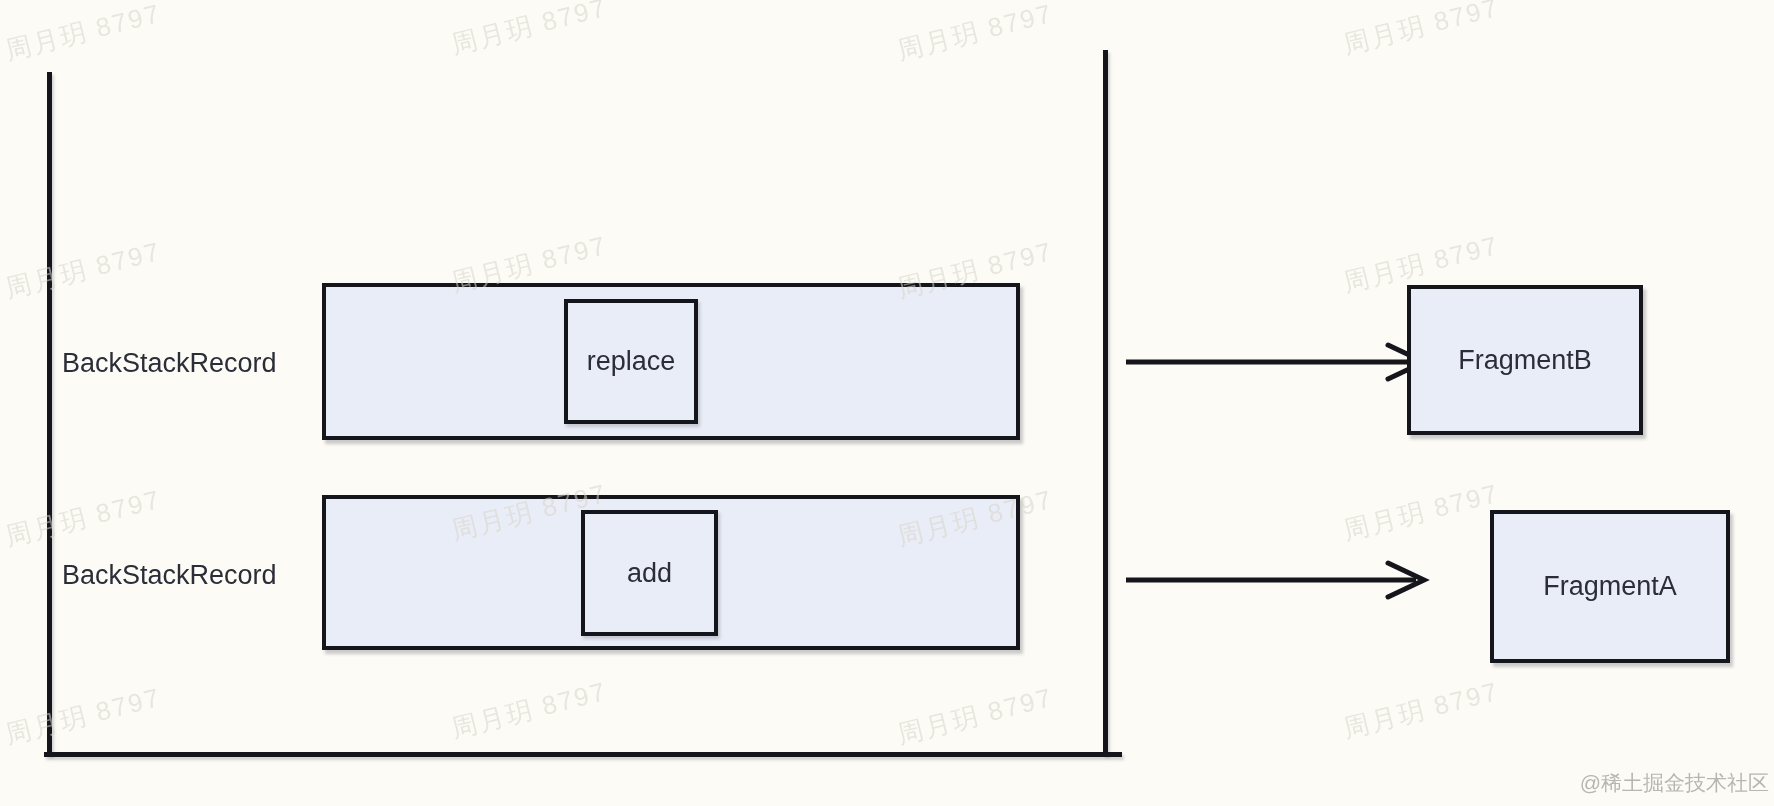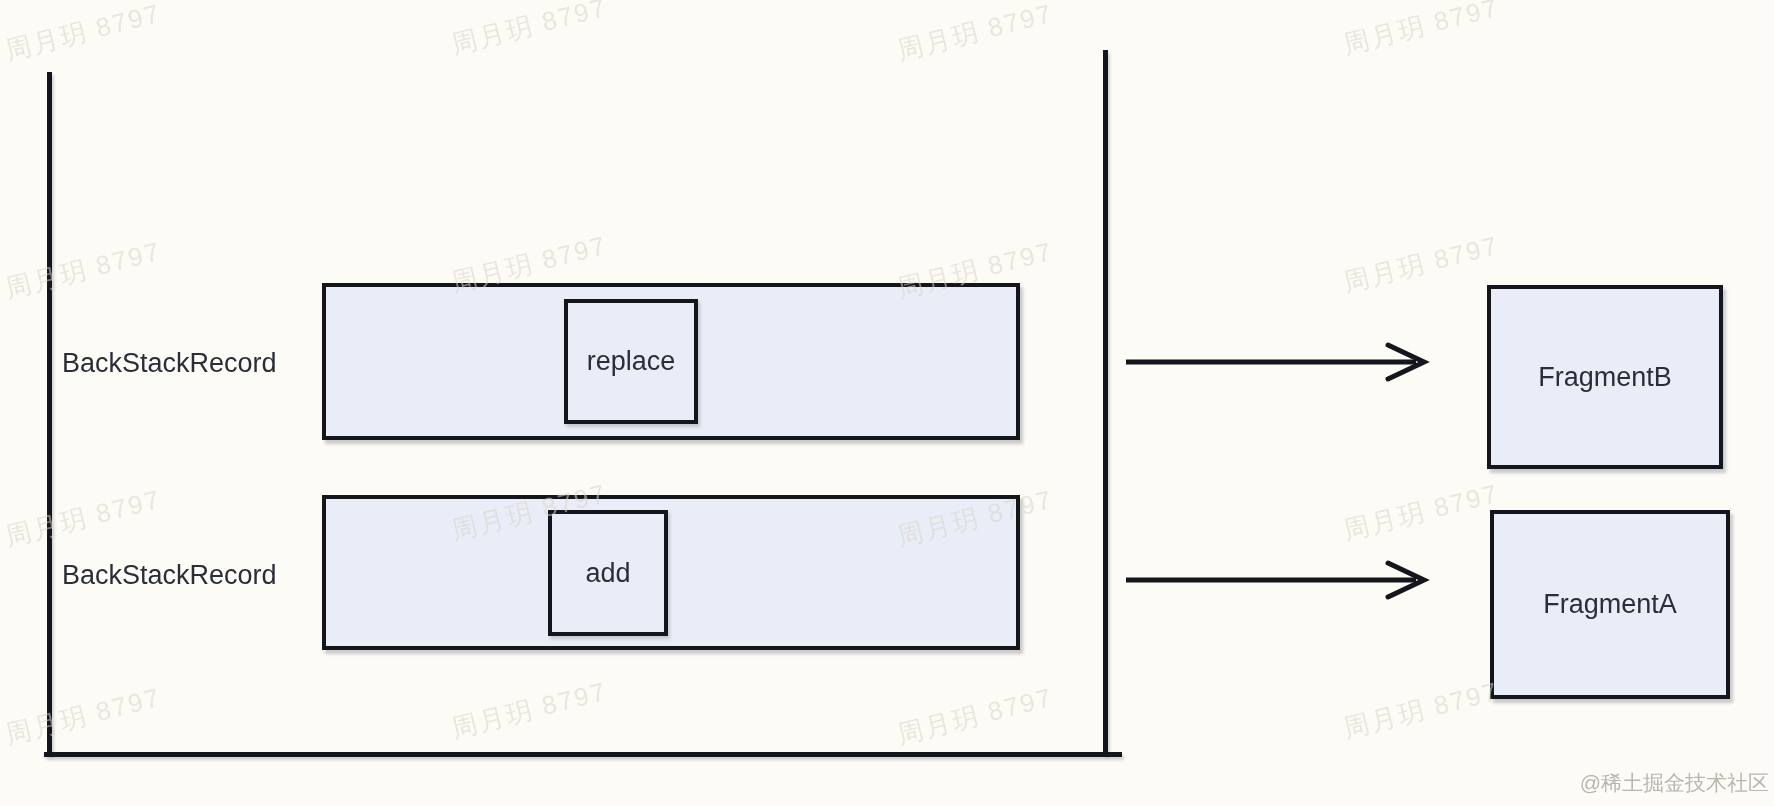--- a/index.html
+++ b/index.html
@@ -79,32 +79,32 @@
   <div class="record-label" style="top:348px">BackStackRecord</div>
   <div class="record-box" style="top:283px;height:157px">
     <div class="op-box" style="left:238px;top:12px;width:134px;height:125px">
       <span>replace</span>
     </div>
   </div>
   <svg class="arrow" style="left:1116px;top:340px" width="322" height="44" viewBox="0 0 322 44">
     <line x1="10" y1="22" x2="300" y2="22" stroke="currentColor" stroke-width="5"></line>
     <polyline points="272,5 308,22 272,39" fill="none" stroke="currentColor" stroke-width="5" stroke-linecap="round" stroke-linejoin="miter"></polyline>
   </svg>
-  <div class="fragment-box" style="left:1487px;top:285px;width:236px;height:184px">
+  <div class="fragment-box" style="left:1407px;top:285px;width:236px;height:150px">
     <span>FragmentB</span>
   </div>
 
   <div class="record-label" style="top:560px">BackStackRecord</div>
   <div class="record-box" style="top:495px;height:155px">
-    <div class="op-box" style="left:222px;top:11px;width:120px;height:126px">
+    <div class="op-box" style="left:255px;top:11px;width:137px;height:126px">
       <span>add</span>
     </div>
   </div>
   <svg class="arrow" style="left:1116px;top:558px" width="322" height="44" viewBox="0 0 322 44">
     <line x1="10" y1="22" x2="300" y2="22" stroke="currentColor" stroke-width="5"></line>
     <polyline points="272,5 308,22 272,39" fill="none" stroke="currentColor" stroke-width="5" stroke-linecap="round" stroke-linejoin="miter"></polyline>
   </svg>
-  <div class="fragment-box" style="left:1490px;top:510px;width:240px;height:189px">
+  <div class="fragment-box" style="left:1490px;top:510px;width:240px;height:153px">
     <span>FragmentA</span>
   </div>
 
   <div class="credit">@稀土掘金技术社区</div>
 </div>
 
 </body></html>

